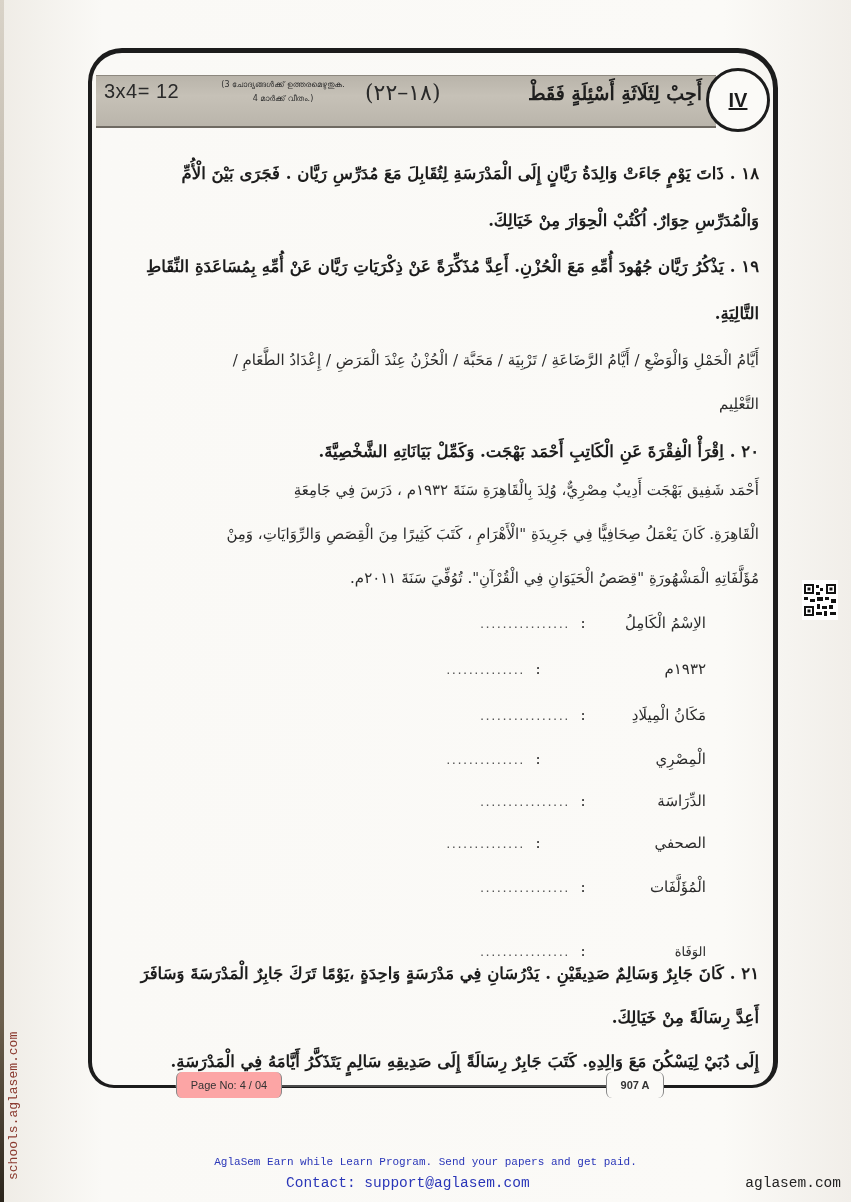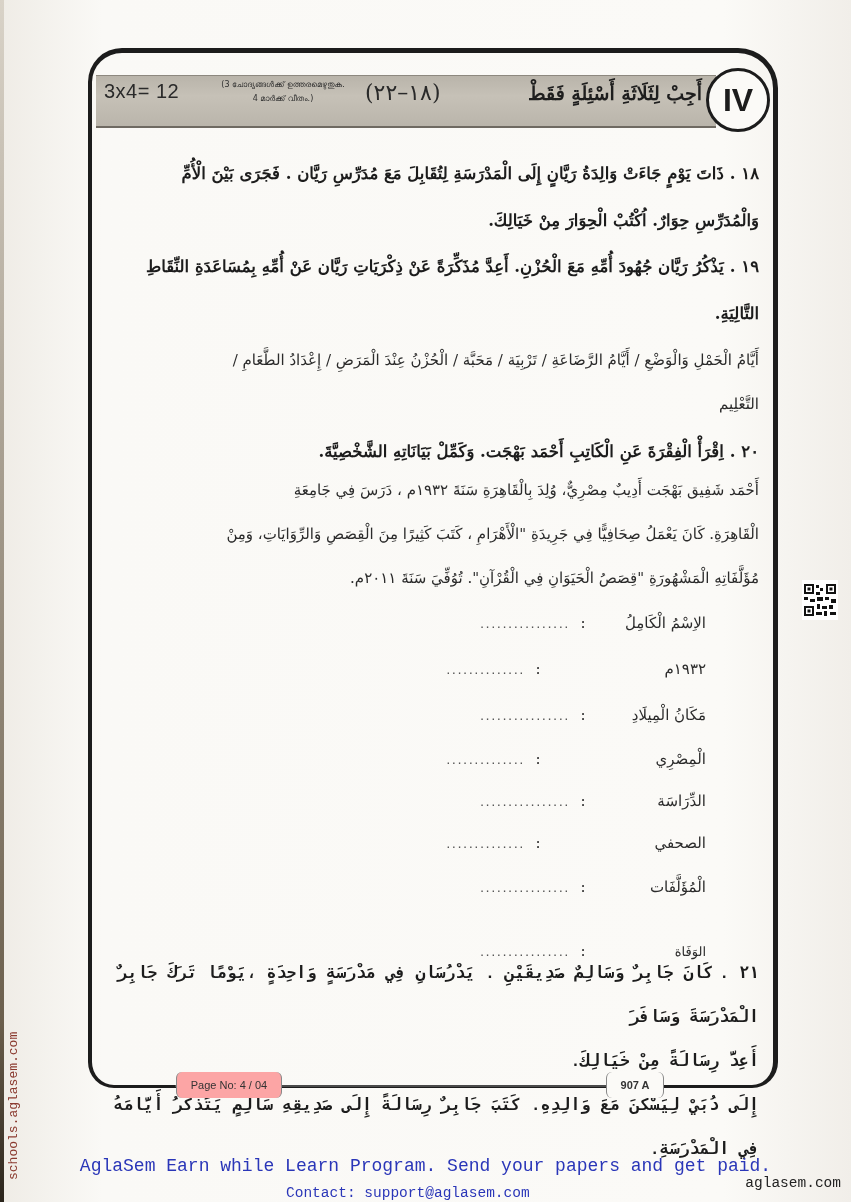--- a/index.html
+++ b/index.html
@@ -43,22 +43,23 @@
     font-family: "DejaVu Serif", serif; font-size: 22px; color: #2a2a2a;
   }
   .section-title {
     position: absolute; left: 470px; top: 82px; width: 232px; text-align: right;
     direction: rtl; font-family: "DejaVu Serif", serif; font-weight: bold; font-size: 19px; color: #1e1e1e;
   }
   .roman-circle {
     position: absolute; left: 706px; top: 68px; width: 64px; height: 64px;
     border: 3px solid #1c1c1c; border-radius: 50%; background: #fbfaf7;
     display: flex; align-items: center; justify-content: center;
-    font-family: "Liberation Sans", sans-serif; font-size: 32px; font-weight: bold; color: #1c1c1c;
+    font-family: "Liberation Sans", sans-serif; font-size: 20px; font-weight: bold; color: #1c1c1c;
     box-sizing: border-box;
+    text-decoration: underline;
   }
   .rtl { direction: rtl; text-align: right; font-family: "DejaVu Serif", serif; }
   .q {
     position: absolute; right: 92px; width: 650px;
     font-size: 16.5px; line-height: 47px; font-weight: bold; color: #1c1c1c;
   }
   .q .num { margin-left: 6px; margin-top: 23px; }
   .para {
     position: absolute; right: 92px; width: 640px;
     font-size: 15px; line-height: 44px; color: #2b2b2b;
@@ -93,25 +94,25 @@
     position: absolute; left: 802px; top: 580px; width: 36px; height: 40px;
     background: #fff;
   }
   .side-watermark {
     position: absolute; left: 6px; top: 1180px;
     transform: rotate(-90deg); transform-origin: left top;
     font-family: "Liberation Mono", monospace; font-size: 13px; color: #8a3a2f; white-space: nowrap;
   }
   .promo1 {
     position: absolute; left: 0; width: 851px; top: 1156px; text-align: center;
-    font-family: "Liberation Mono", monospace; font-size: 18px; color: #2a36b8;
+    font-family: "Liberation Mono", monospace; font-size: 11px; color: #2a36b8;
   }
   .promo2 {
     position: absolute; left: 286px; top: 1175px;
-    font-family: "Liberation Mono", monospace; font-size: 14.5px; color: #2a36b8; margin-top: 10px;
+    font-family: "Liberation Mono", monospace; font-size: 14.5px; color: #2a36b8;
   }
   .site {
     position: absolute; right: 10px; top: 1175px;
     font-family: "Liberation Mono", monospace; font-size: 14.5px; color: #222;
   }
 </style>
 </head>
 <body>
 
 <div class="page-shade"></div>
@@ -186,21 +187,21 @@
   <span class="field-label">الْمُؤَلَّفَات</span>
   <span class="field-colon">:</span>
   <span class="field-value dots">................</span>
 </div>
 <div class="field-row" style="right:145px; top:920px;">
   <span class="field-label" style="font-size:13px;margin-top:24px;">الوَفَاة</span>
   <span class="field-colon">:</span>
   <span class="field-value dots">................</span>
 </div>
 
-<div class="q rtl" style="top:952px; line-height:44px;font-family:Liberation Mono, monospace;">
+<div class="q rtl" style="top:952px; line-height:44px;">
   <div><span class="num">٢١ .</span><span>كَانَ جَابِرٌ وَسَالِمٌ صَدِيقَيْنِ . يَدْرُسَانِ فِي مَدْرَسَةٍ وَاحِدَةٍ ،يَوْمًا تَرَكَ جَابِرٌ الْمَدْرَسَةَ وَسَافَرَ</span></div>
   <div>أَعِدَّ رِسَالَةً مِنْ خَيَالِكَ.</div>
   <div>إِلَى دُبَيْ لِيَسْكُنَ مَعَ وَالِدِهِ. كَتَبَ جَابِرٌ رِسَالَةً إِلَى صَدِيقِهِ سَالِمٍ يَتَذَكَّرُ أَيَّامَهُ فِي الْمَدْرَسَةِ.</div>
 </div>
 
 <div class="footer-line"></div>
 <div class="page-no-box">Page No: 4 / 04</div>
 <div class="code-box">907 A</div>
 
 <div class="qr">

